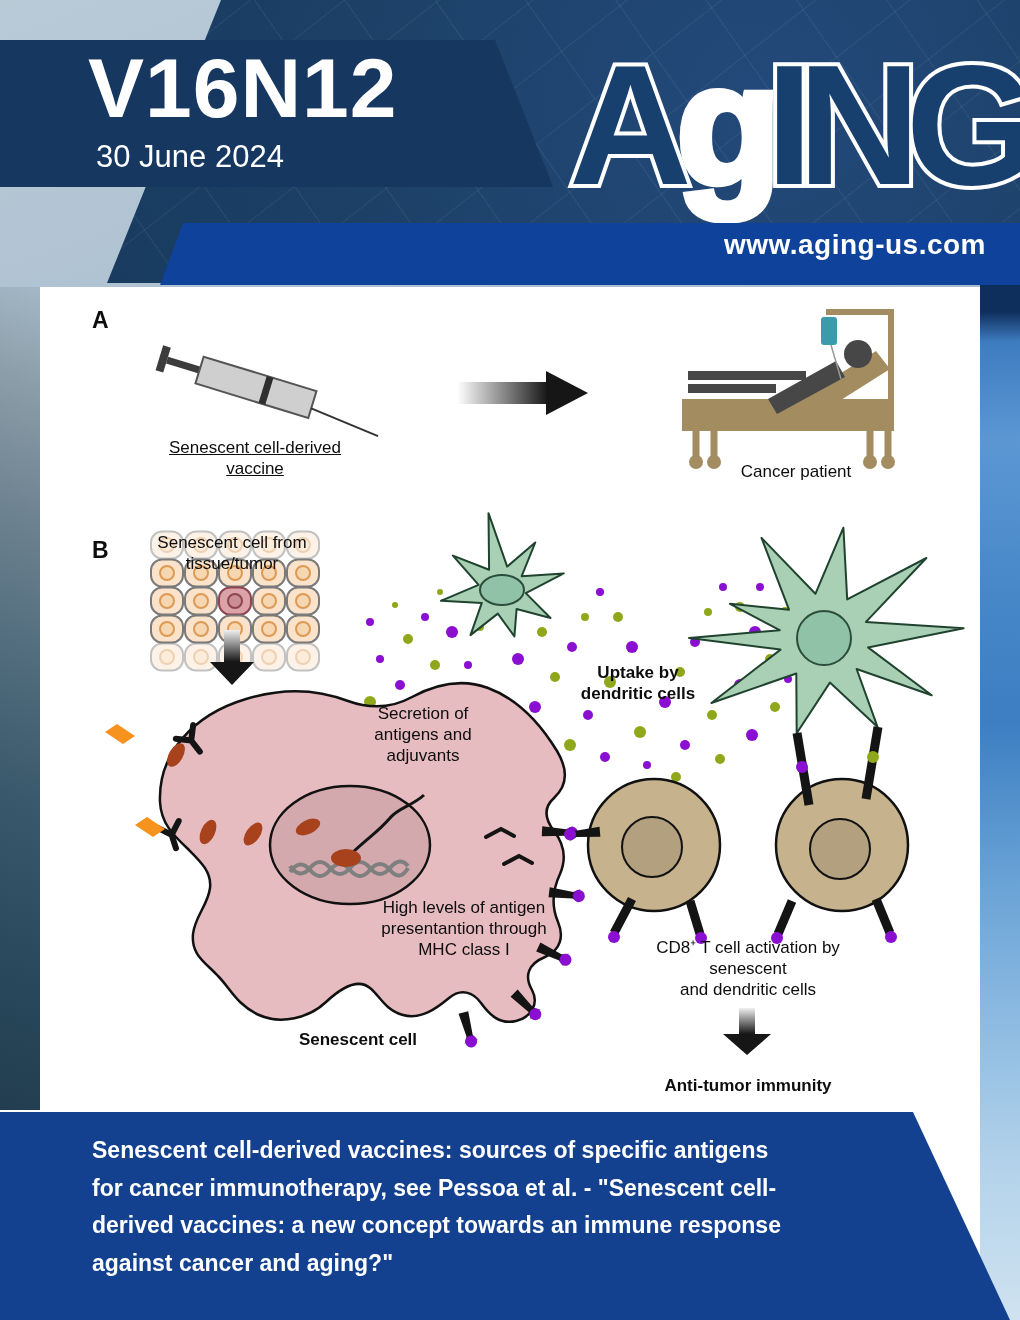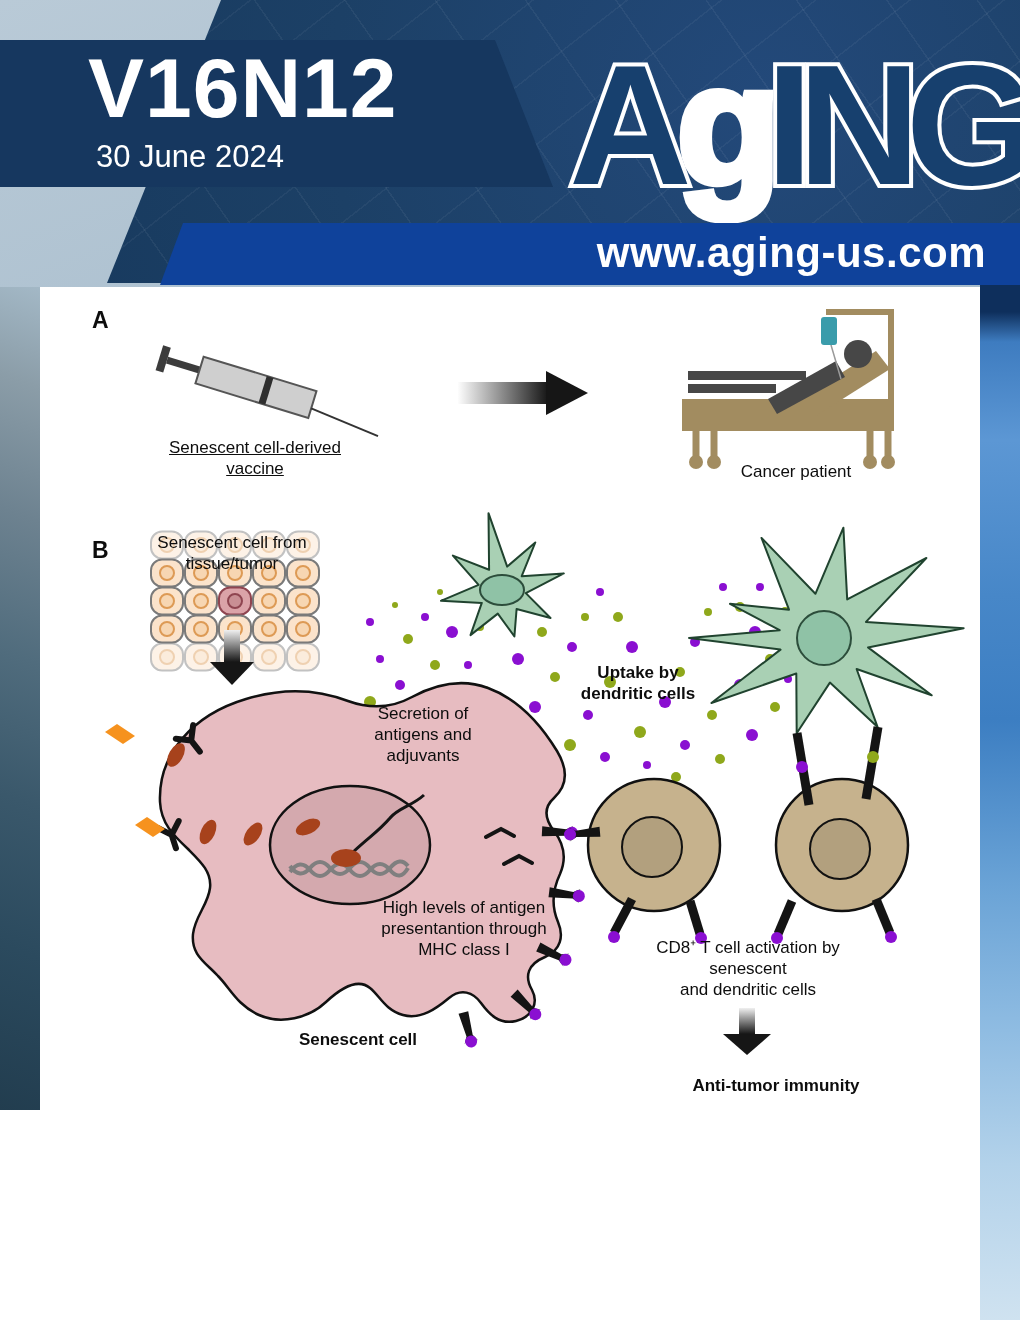--- a/index.html
+++ b/index.html
@@ -18,21 +18,21 @@
       repeating-linear-gradient(-38deg,rgba(255,255,255,.045) 0 1.5px,transparent 1.5px 58px),
       radial-gradient(circle at 75% 35%,#23497a 0%,#1c4066 55%,#17395d 100%);}
   .issue-banner{position:absolute;left:0;top:40px;width:553px;height:147px;
     background:var(--navy);clip-path:polygon(0 0,495px 0,553px 147px,0 147px);}
   .issue{position:absolute;left:88px;top:6px;font-size:84px;font-weight:800;
     color:#fff;line-height:1;letter-spacing:1px;}
   .date{position:absolute;left:96px;top:99px;font-size:31px;font-weight:400;color:#fff;}
   .logo-svg{position:absolute;left:563px;top:14px;width:452px;height:232px;overflow:visible;}
   .www-bar{position:absolute;left:0;top:223px;width:1020px;height:62px;
     background:var(--linkblue);clip-path:polygon(183px 0,1020px 0,1020px 62px,160px 62px);}
-  .www{position:absolute;right:34px;top:6px;font-size:42px;font-weight:700;color:#fff;letter-spacing:.5px;}
+  .www{position:absolute;right:34px;top:6px;font-size:28px;font-weight:700;color:#fff;letter-spacing:.5px;}
   .left-strip{position:absolute;left:0;top:287px;width:40px;height:825px;
     background:linear-gradient(200deg,#a3b8c6 0%,#8b9da8 12%,#6d8290 28%,#506c7d 45%,#3a586b 62%,#2b4a5e 80%,#223d4f 100%);}
   .right-strip{position:absolute;left:980px;top:285px;width:40px;height:1035px;
     background:linear-gradient(180deg,#0e2f5c 0%,#0e2f5c 2.6%,#3e7cc0 5.5%,#5c97d4 15%,#4787c8 30%,#3c7ec2 42%,#6aa3d6 58%,#8fbce2 72%,#b3d2ea 85%,#cfe2f0 100%);}
   .bottom-white{position:absolute;left:0;top:1110px;width:980px;height:210px;background:#fff;}
   .panel{position:absolute;left:40px;top:287px;width:940px;height:823px;background:#fff;}
   .panel svg{position:absolute;left:0;top:0;}
   .footer{position:absolute;left:0;top:1112px;width:1020px;height:208px;
     background:var(--footerblue);clip-path:polygon(0 0,913px 0,1010px 208px,0 208px);}
   .footer p{margin:0;position:absolute;left:92px;top:20px;width:810px;
@@ -403,16 +403,22 @@
 antigens and
 adjuvants</div>
     <div class="cap" style="left:598px;top:375px;font-weight:bold;">Uptake by
 dendritic cells</div>
     <div class="cap" style="left:424px;top:610px;">High levels of antigen
 presentantion through
 MHC class I</div>
     <div class="cap b" style="left:318px;top:742px;">Senescent cell</div>
     <div class="cap" style="left:708px;top:650px;">CD8⁺ T cell activation by senescent
 and dendritic cells</div>
-    <div class="cap b" style="left:736px;top:788px;">Anti-tumor immunity</div>
+    <div class="cap b" style="left:708px;top:788px;">Anti-tumor immunity</div>
   </div>
 
+  <div class="footer">
+    <p>Senescent cell-derived vaccines: sources of specific antigens
+for cancer immunotherapy, see Pessoa et al. - "Senescent cell-
+derived vaccines: a new concept towards an immune response
+against cancer and aging?"</p>
+  </div>
 </div>
 
 </body></html>

